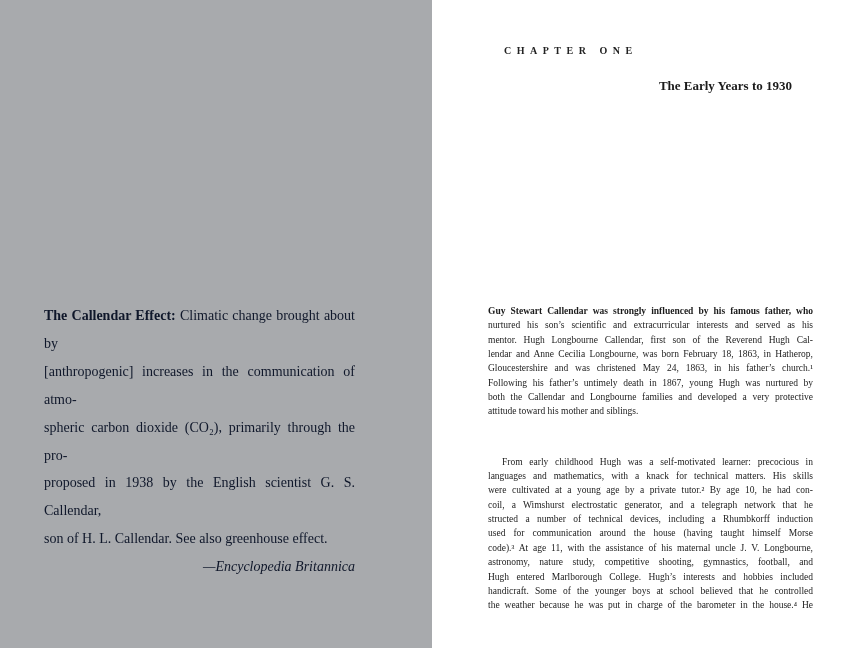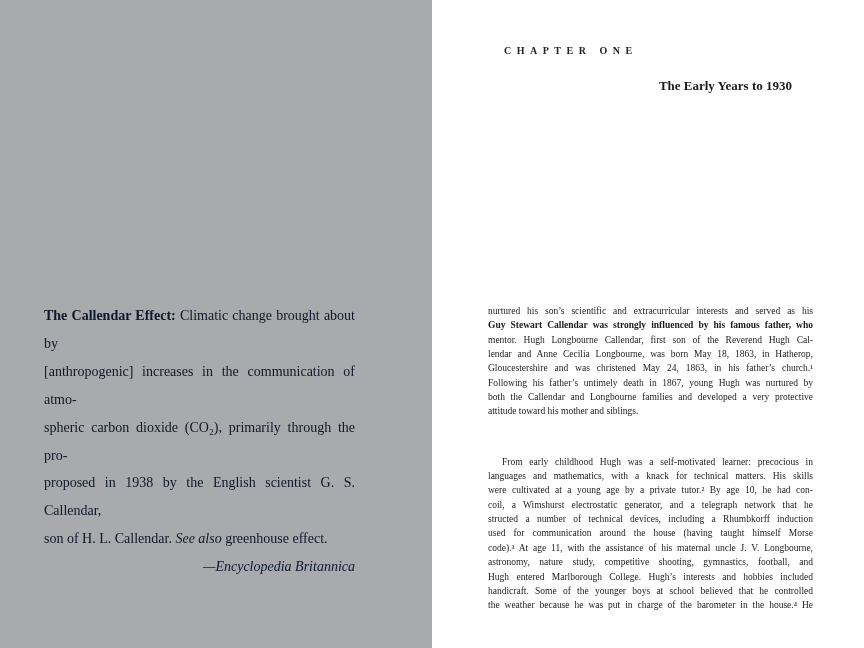--- a/index.html
+++ b/index.html
@@ -76,21 +76,21 @@
   .body-text .tline { line-height: 14.35px; }
   
   .tline {
     text-align: justify;
     text-align-last: justify;
     white-space: normal;
   }
   .tline.last { text-align-last: left; }
   .tline.indent { text-indent: 14px; margin-top: 36px; }
   .b { font-weight: bold; }
-  .i { font-style: italic; }
+  .i { }
 </style>
 </head>
 <body>
 
 <div class="spread">
 
   <div class="page-left">
     <div class="left-epigraph">
       <div>
           <div class="tline"><span class="b">The Callendar Effect:</span><span> Climatic change brought about by</span></div>
@@ -103,24 +103,24 @@
     </div>
   </div>
 
   <div class="page-right">
     <div class="kicker">CHAPTER ONE</div>
     <div class="chapter-title">The Early Years to 1930</div>
 
 
     <div class="body-text">
       <div>
+          <div class="tline"><span class="b">Guy Stewart Callendar was strongly influenced by his famous father, who</span></div>
           <div class="tline"><span>nurtured his son’s scientific and extracurricular interests and served as his</span></div>
-          <div class="tline"><span class="b">Guy Stewart Callendar was strongly influenced by his famous father, who</span></div>
           <div class="tline"><span>mentor. Hugh Longbourne Callendar, first son of the Reverend Hugh Cal-</span></div>
-          <div class="tline"><span>lendar and Anne Cecilia Longbourne, was born May 18, 1863, in Hatherop,</span></div>
+          <div class="tline"><span>lendar and Anne Cecilia Longbourne, was born February 18, 1863, in Hatherop,</span></div>
           <div class="tline"><span>Gloucestershire and was christened May 24, 1863, in his father’s church.¹</span></div>
           <div class="tline"><span>Following his father’s untimely death in 1867, young Hugh was nurtured by</span></div>
           <div class="tline"><span>both the Callendar and Longbourne families and developed a very protective</span></div>
           <div class="tline last"><span>attitude toward his mother and siblings.</span></div>
         </div>
       <div>
           <div class="tline indent"><span>From early childhood Hugh was a self-motivated learner: precocious in</span></div>
           <div class="tline"><span>languages and mathematics, with a knack for technical matters. His skills</span></div>
           <div class="tline"><span>were cultivated at a young age by a private tutor.² By age 10, he had con-</span></div>
           <div class="tline"><span>coil, a Wimshurst electrostatic generator, and a telegraph network that he</span></div>

